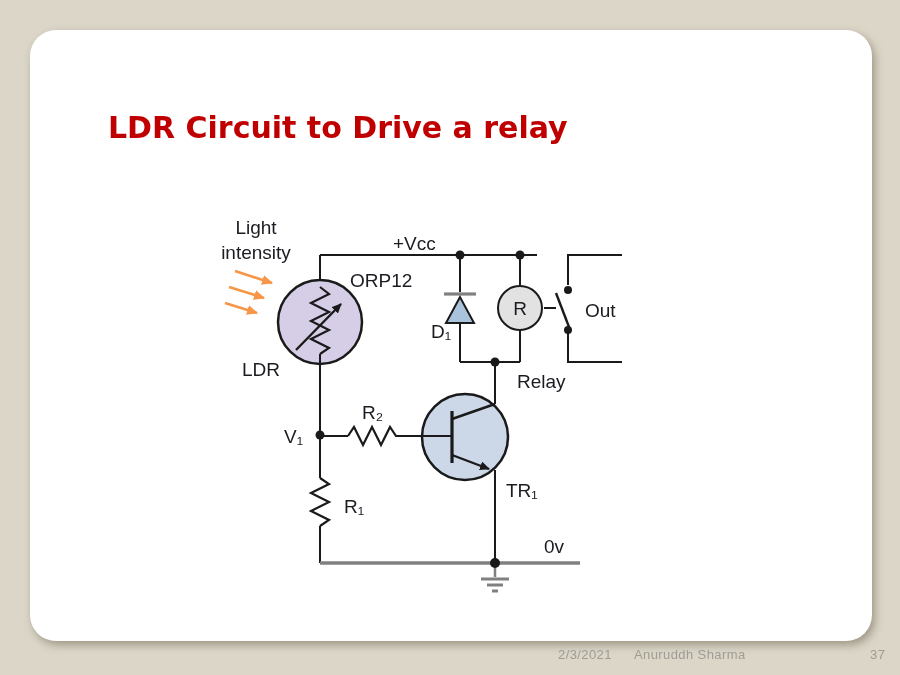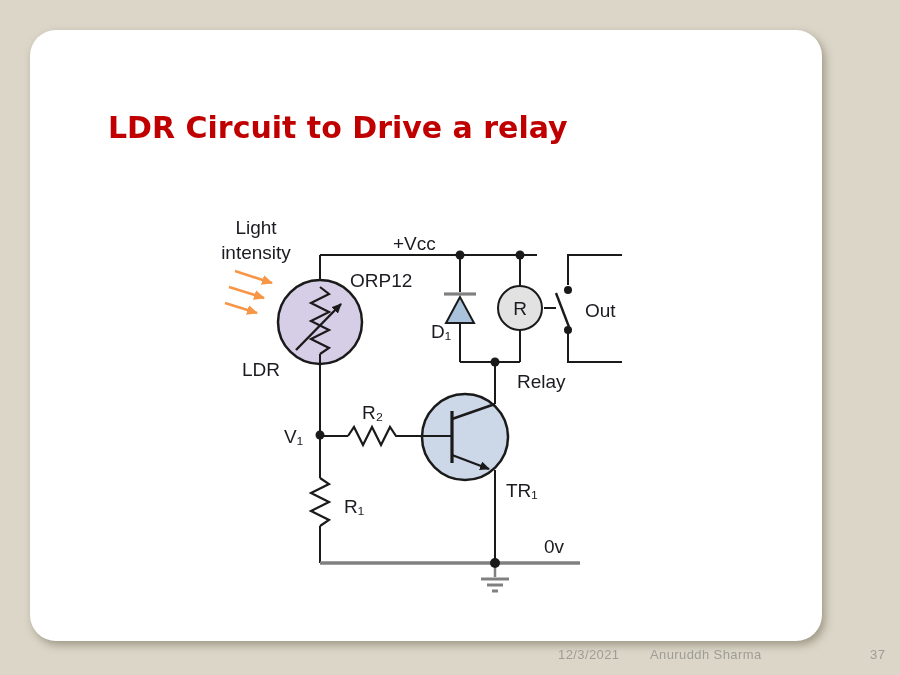--- a/index.html
+++ b/index.html
@@ -4,51 +4,50 @@
 <style>
   html,body{margin:0;padding:0;}
   body{
     width:900px;height:675px;
     background:#dbd6c8;
     font-family:"Liberation Sans","DejaVu Sans",sans-serif;
     position:relative;overflow:hidden;
   }
   .canvas{position:absolute;left:0;top:0;width:900px;height:675px;}
   .slide{
-    position:absolute;left:30px;top:30px;width:780px;height:611px;
+    position:absolute;left:30px;top:30px;width:842px;height:611px;
     background:#ffffff;border-radius:26px;
     box-shadow:3px 4px 8px rgba(110,100,80,0.55);
-    padding-left:12px;
   }
   .title{
     position:absolute;left:78px;top:80px;
     font-family:"DejaVu Sans","Liberation Sans",sans-serif;
     font-weight:bold;font-size:30px;letter-spacing:0px;
     color:#c00000;white-space:nowrap;
   }
   .footer-text{
     position:absolute;top:617px;
     font-size:13px;color:#9e9c94;letter-spacing:0.4px;white-space:nowrap;
   }
   .footer-date{left:528px;}
-  .footer-author{left:604px;margin-left:16px;}
+  .footer-author{left:604px;}
   .footer-page{left:840px;}
   svg.circuit{position:absolute;left:0;top:0;width:900px;height:675px;}
   svg text{
     font-family:"Liberation Sans","DejaVu Sans",sans-serif;
     font-size:19px;fill:#1b1b22;
   }
 </style>
 </head>
 <body>
 
 <div class="canvas">
   <div class="slide">
     <div class="title">LDR Circuit to Drive a relay</div>
-    <span class="footer-text footer-date">12/3/2021</span>
+    <span class="footer-text footer-date">2/3/2021</span>
     <span class="footer-text footer-author">Anuruddh Sharma</span>
     <span class="footer-text footer-page">37</span>
   </div>
 
   <svg class="circuit" viewBox="0 0 900 675">
     <defs>
       <marker id="ah-black" markerWidth="11" markerHeight="9" refX="9" refY="4.5" orient="auto" markerUnits="userSpaceOnUse">
         <path d="M0,0 L10,4.5 L0,9 z" fill="#1a1a1a"></path>
       </marker>
       <marker id="ah-orange" markerWidth="12" markerHeight="10" refX="10" refY="5" orient="auto" markerUnits="userSpaceOnUse">

